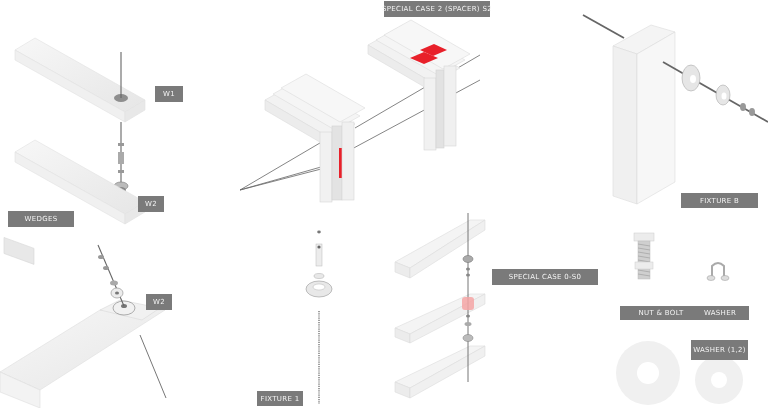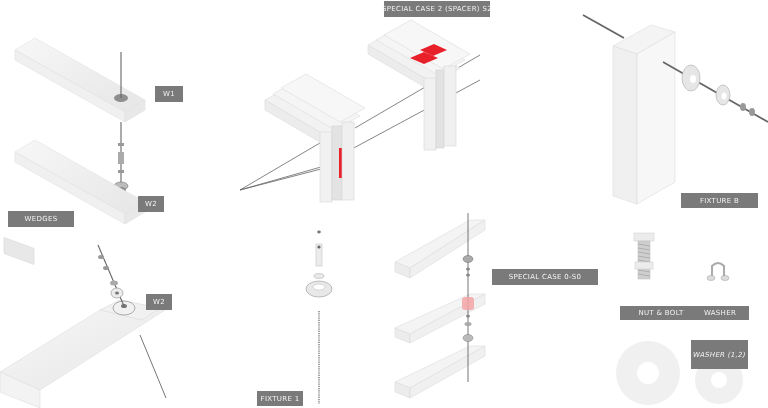--- a/index.html
+++ b/index.html
@@ -173,15 +173,15 @@
 <div class="lbl" style="left:138px;top:86px;width:28px;height:16px;margin-left:17px;">W1</div>
 <div class="lbl" style="left:138px;top:196px;width:26px;height:16px;">W2</div>
 <div class="lbl" style="left:8px;top:211px;width:66px;height:16px;">WEDGES</div>
 <div class="lbl" style="left:146px;top:294px;width:26px;height:16px;">W2</div>
 <div class="lbl" style="left:384px;top:1px;width:106px;height:16px;">SPECIAL CASE 2 (SPACER) S2</div>
 <div class="lbl" style="left:681px;top:193px;width:77px;height:15px;text-align:right;">FIXTURE B</div>
 <div class="lbl" style="left:257px;top:391px;width:46px;height:15px;">FIXTURE 1</div>
 <div class="lbl" style="left:492px;top:269px;width:106px;height:16px;text-align:right;">SPECIAL CASE 0-S0</div>
 <div class="lbl" style="left:620px;top:306px;width:82px;height:14px;">NUT &amp; BOLT</div>
 <div class="lbl" style="left:691px;top:306px;width:58px;height:14px;">WASHER</div>
-<div class="lbl" style="left:691px;top:340px;width:57px;height:29px;font-style:italic;">WASHER (1,2)</div>
+<div class="lbl" style="left:691px;top:340px;width:57px;height:20px;">WASHER (1,2)</div>
 
 </div>
 
 </body></html>

